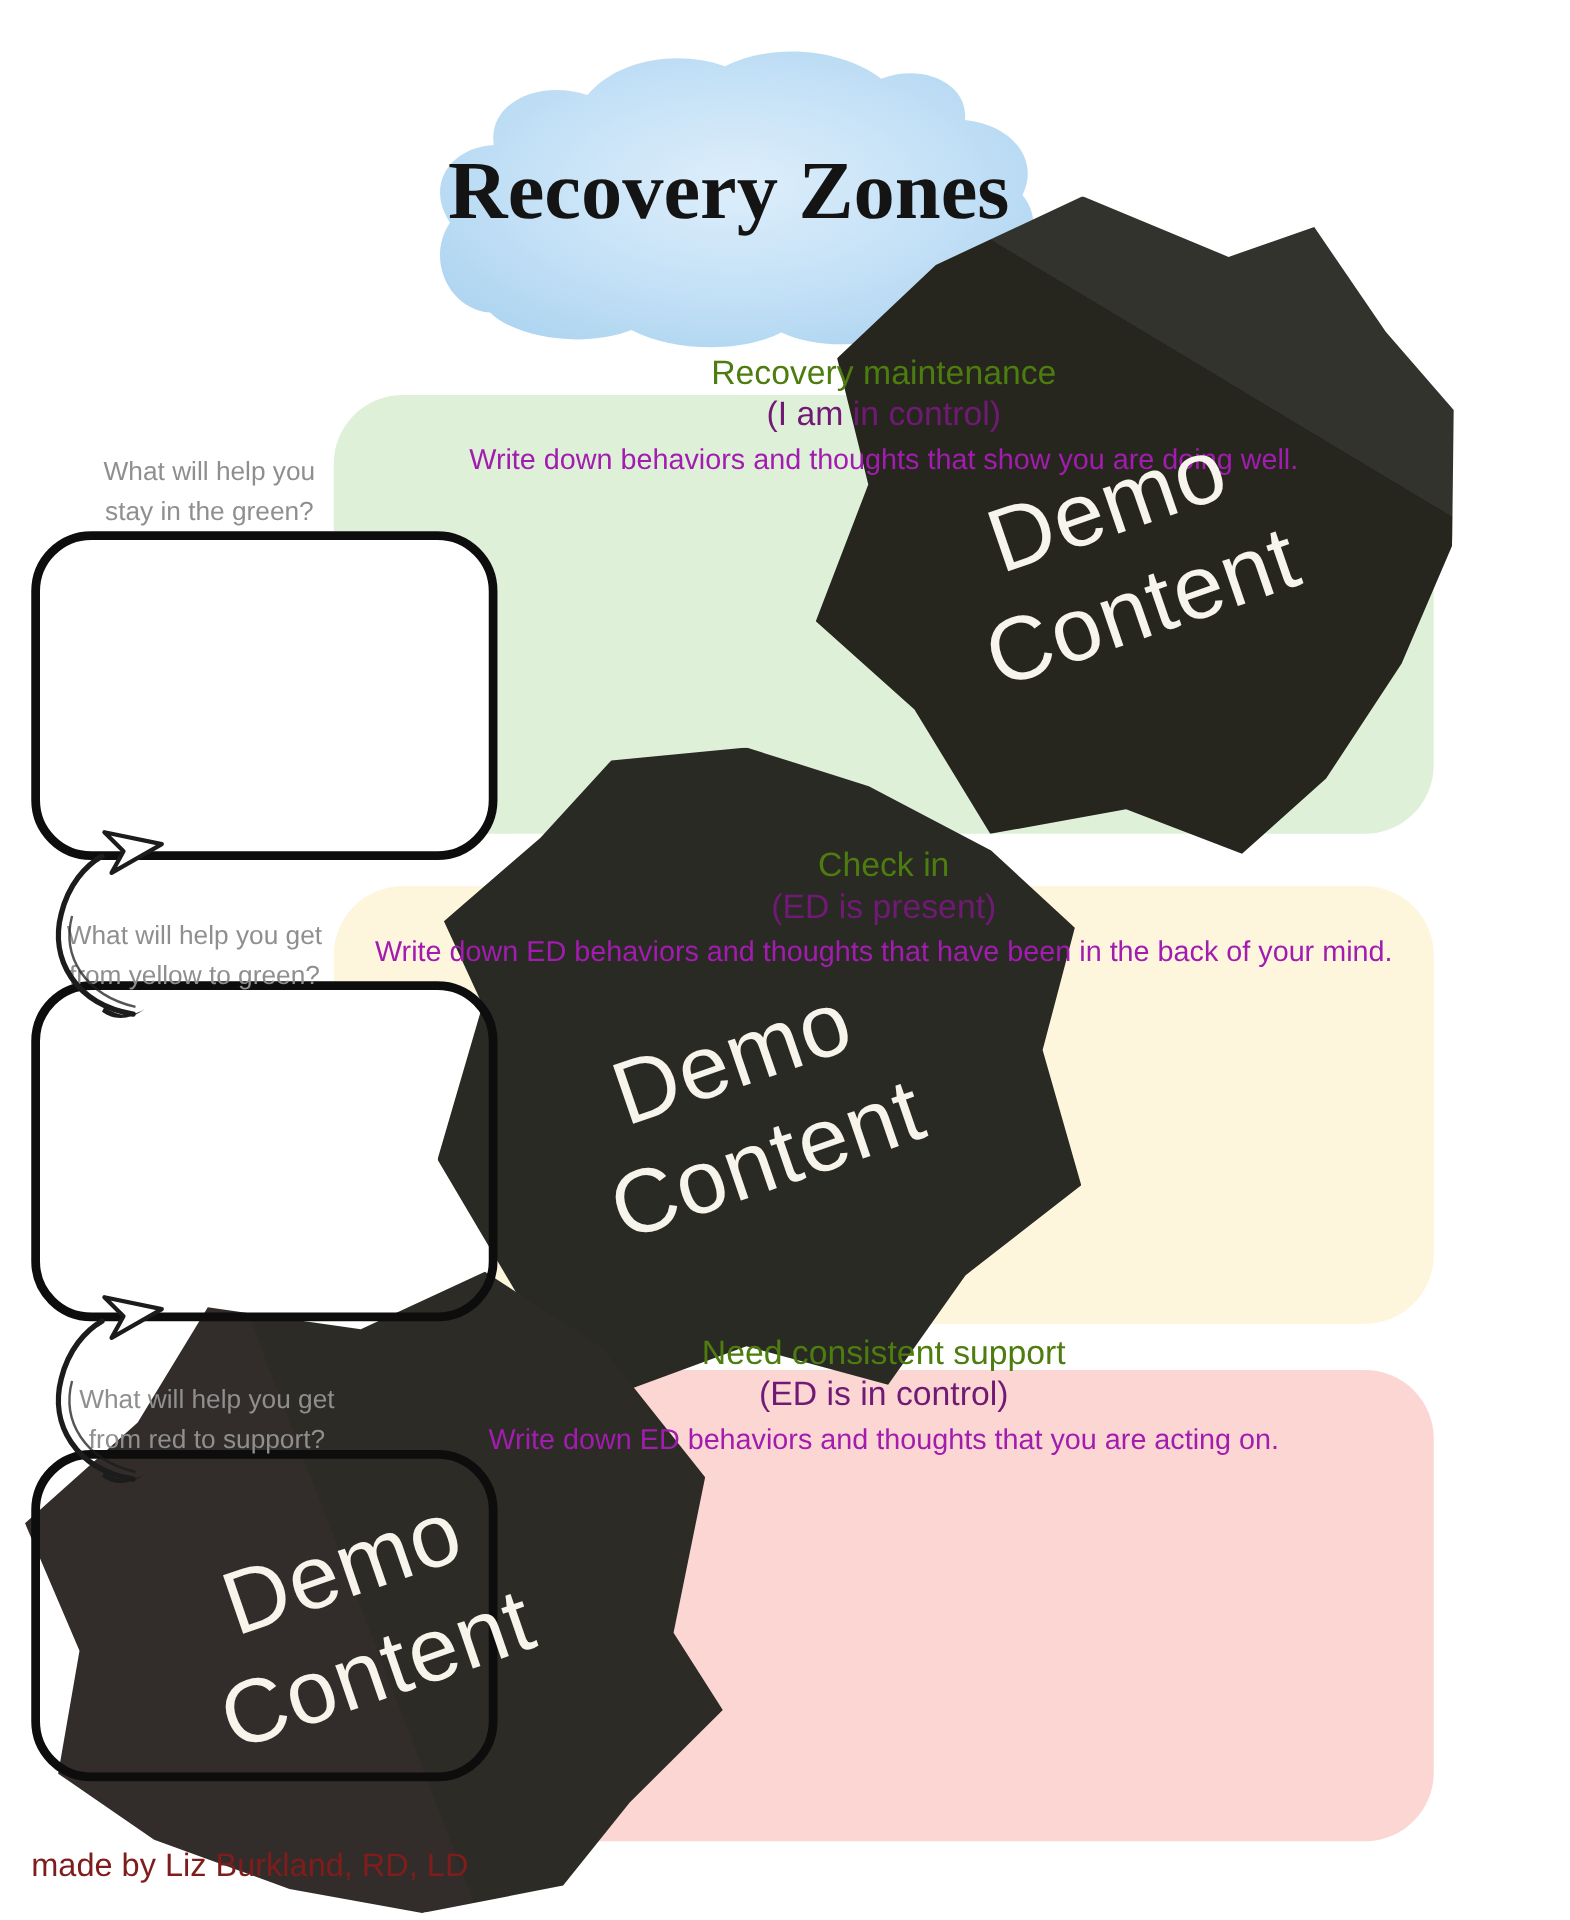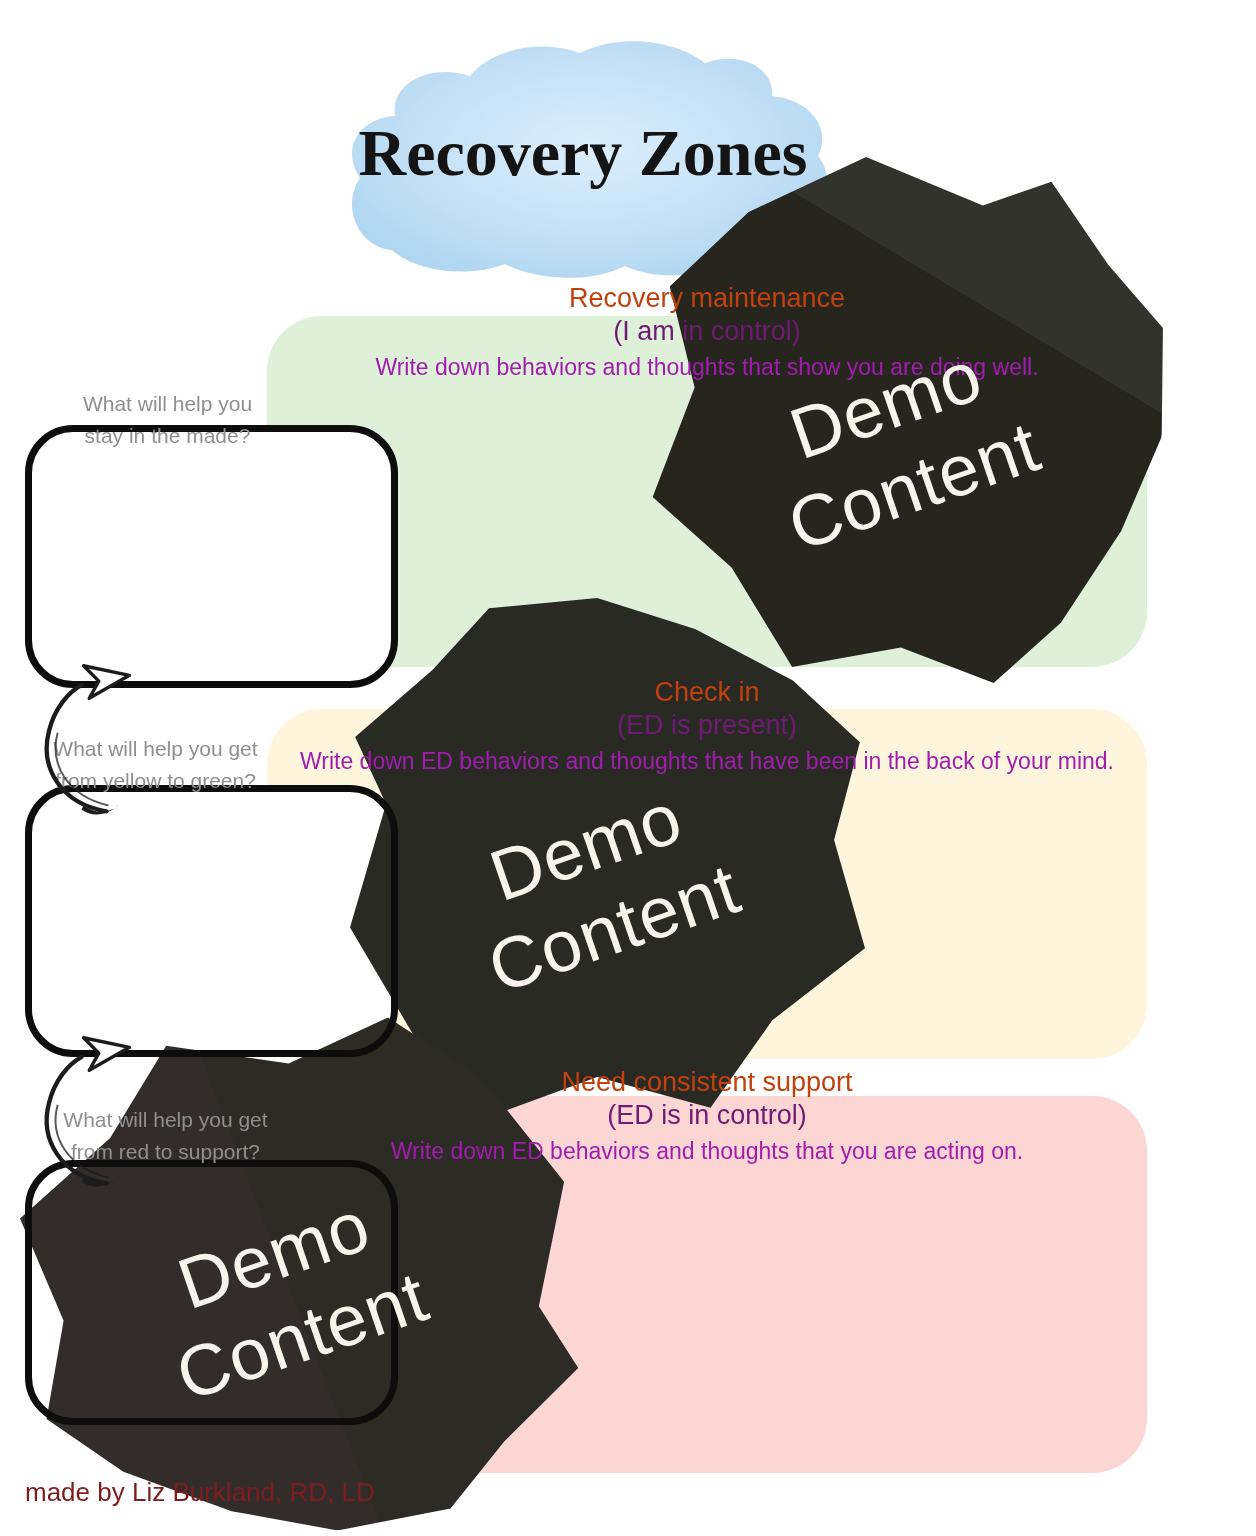--- a/index.html
+++ b/index.html
@@ -13,21 +13,21 @@
          color:#141414;text-align:center;line-height:1.05;}
 
   
   .zone{position:absolute;left:267px;width:880px;border-radius:55px;z-index:2;}
   #zone-green{top:316px;height:351px;background:#dff0d9;}
   #zone-yellow{top:709px;height:350px;background:#fdf6dc;}
   #zone-red{top:1096px;height:377px;background:#fcd6d3;}
 
   .zone-text{position:absolute;left:267px;width:880px;text-align:center;z-index:6;}
   #zt-green{top:282px;} #zt-yellow{top:676px;} #zt-red{top:1066px;}
-  .zheading{font-size:27px;line-height:1.22;color:#c2410c;}
+  .zheading{font-size:27px;line-height:1.22;color:#4d7c0f;}
   .zsub{font-size:27px;line-height:1.22;color:#701a75;}
   .zinstr{font-size:23px;line-height:1.3;color:#a21caf;margin-top:5px;}
 
   
   .box-fill,.box-outline{position:absolute;width:373px;border-radius:48px;box-sizing:border-box;}
   .box-fill{background:#ffffff;z-index:3;}
   .box-outline{background:transparent;border:7px solid #0d0d0d;z-index:5;}
   .b1{left:25px;top:425px;height:263px;}
   .b2{left:25px;top:785px;height:272px;}
   .b3{left:25px;top:1160px;height:265px;}
@@ -43,21 +43,21 @@
          background:linear-gradient(75deg,#2c2b26 0 52%,#322d2b 52%);transform:rotate(174deg);}
 
   .demo{position:absolute;z-index:7;width:460px;text-align:center;
         transform:rotate(-19deg);font-size:72px;line-height:1.2;
         color:#f7f4ec;letter-spacing:1px;}
   #demo1{left:670px;top:359px;} #demo2{left:370px;top:801px;} #demo3{left:58px;top:1209px;}
 
   
   .prompt{position:absolute;width:215px;text-align:center;z-index:6;
           font-size:21px;line-height:1.5;color:#8f8f8f;}
-  #prompt1{left:60px;top:388px;} #prompt2{left:48px;top:733px;} #prompt3{left:58px;top:1104px;}
+  #prompt1{left:60px;top:362px;} #prompt2{left:48px;top:733px;} #prompt3{left:58px;top:1104px;}
 
   
   .arrow{position:absolute;width:115px;height:158px;z-index:8;}
   #arrow1{left:26px;top:660px;} #arrow2{left:26px;top:1032px;}
 
   
   .footer{position:absolute;left:25px;top:1477px;z-index:6;
           font-size:26px;color:#7f1d1d;}
 </style>
 </head>
@@ -109,21 +109,21 @@
     <div class="zinstr">Write down ED behaviors and thoughts that have been in the back of your mind.</div>
   </div>
   <div class="zone-text" id="zt-red">
     <div class="zheading">Need consistent support</div>
     <div class="zsub">(ED is in control)</div>
     <div class="zinstr">Write down ED behaviors and thoughts that you are acting on.</div>
   </div>
 
   <div class="prompt" id="prompt1">
     <span>What will help you</span><br>
-    <span>stay in the made?</span>
+    <span>stay in the green?</span>
   </div>
   <div class="prompt" id="prompt2">
     <span>What will help you get</span><br>
     <span>from yellow to green?</span>
   </div>
   <div class="prompt" id="prompt3">
     <span>What will help you get</span><br>
     <span>from red to support?</span>
   </div>
 

